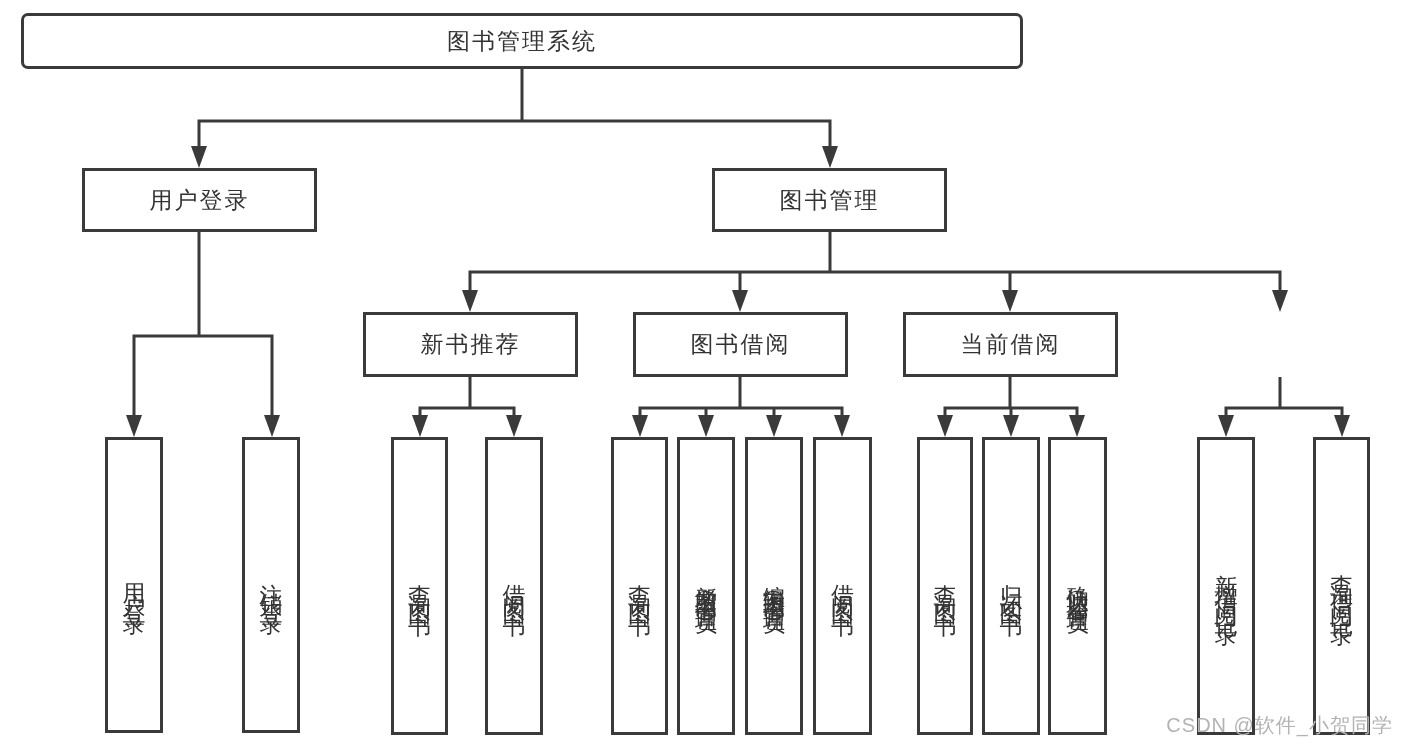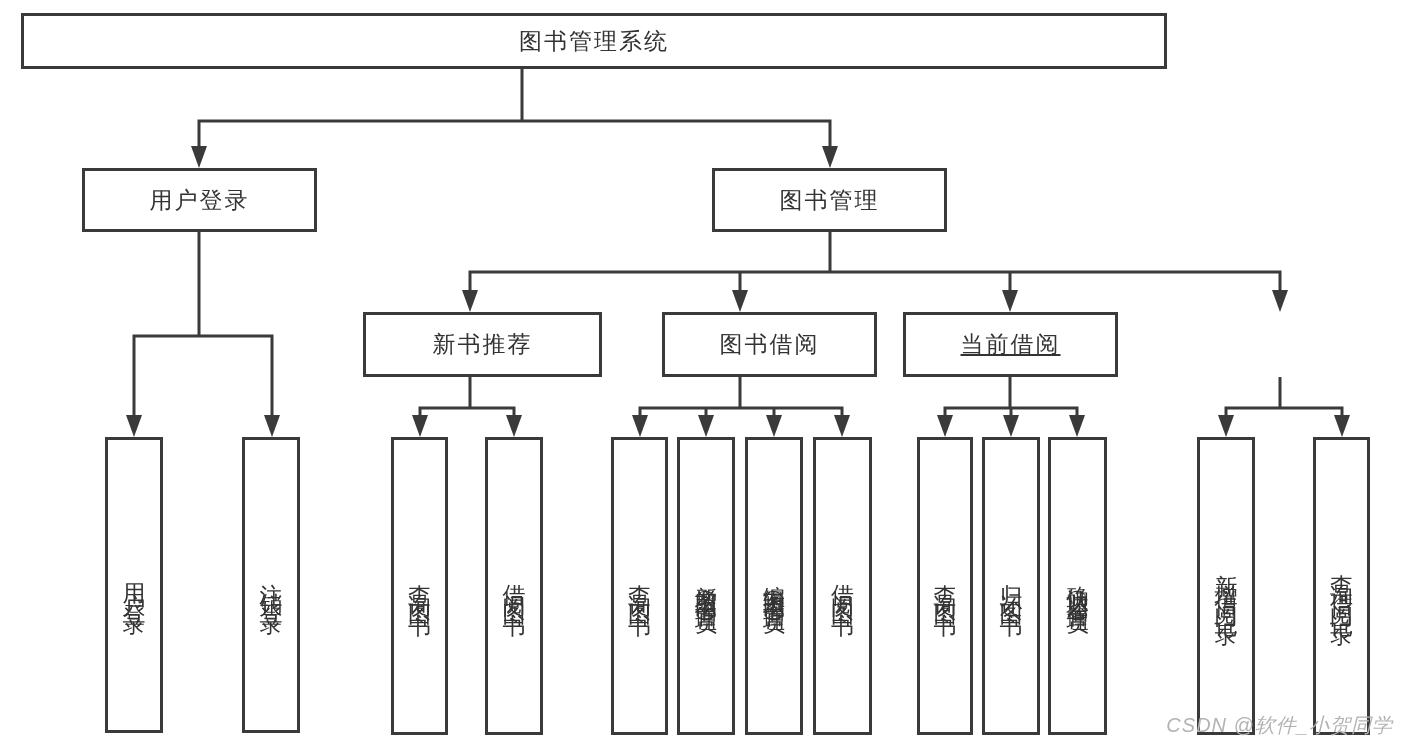--- a/index.html
+++ b/index.html
@@ -15,21 +15,21 @@
   }
   .leaf{z-index:2;}
   .leaf .vtext{
     writing-mode:vertical-rl;text-orientation:mixed;
     letter-spacing:10px;line-height:1;white-space:nowrap;
   }
   .leaf.long{font-size:22px;}
   .leaf.long .vtext{letter-spacing:4px;}
   .watermark{
     position:absolute;right:12px;bottom:8px;z-index:3;
-    color:#b3b3b3;font-size:20px;letter-spacing:1px;white-space:nowrap;font-style:italic;
+    color:#b3b3b3;font-size:20px;letter-spacing:1px;white-space:nowrap;
   }
 </style>
 </head>
 <body>
 
 <div class="stage">
 
   <svg class="connectors" viewBox="0 0 1405 747" xmlns="http://www.w3.org/2000/svg">
     <g stroke="#3a3a3a" stroke-width="3" fill="none">
       <path d="M522 68 L522 121 M197.5 121 L831.5 121 M199 121 L199 150 M830 121 L830 150"></path>
@@ -56,28 +56,28 @@
       <polygon points="766,415 782,415 774,437"></polygon>
       <polygon points="834,415 850,415 842,437"></polygon>
       <polygon points="937,415 953,415 945,437"></polygon>
       <polygon points="1003,415 1019,415 1011,437"></polygon>
       <polygon points="1069,415 1085,415 1077,437"></polygon>
       <polygon points="1218,415 1234,415 1226,437"></polygon>
       <polygon points="1334,415 1350,415 1342,437"></polygon>
     </g>
   </svg>
 
-  <div class="node" style="left:21px;top:13px;width:1146px;height:56px;">图书管理系统</div>
+  <div class="node" style="left:21px;top:13px;width:1002px;height:56px;border-radius:7px;">图书管理系统</div>
 
   <div class="node" style="left:82px;top:168px;width:235px;height:64px;">用户登录</div>
   <div class="node" style="left:712px;top:168px;width:235px;height:64px;text-align:right;">图书管理</div>
 
-  <div class="node" style="left:363px;top:312px;width:239px;height:65px;">新书推荐</div>
-  <div class="node" style="left:633px;top:312px;width:215px;height:65px;margin-left:29px;">图书借阅</div>
-  <div class="node" style="left:903px;top:312px;width:215px;height:65px;text-decoration:underline;">当前借阅</div>
+  <div class="node" style="left:363px;top:312px;width:215px;height:65px;">新书推荐</div>
+  <div class="node" style="left:633px;top:312px;width:215px;height:65px;">图书借阅</div>
+  <div class="node" style="left:903px;top:312px;width:215px;height:65px;">当前借阅</div>
 
   <div class="node leaf" style="left:105px;top:437px;width:58px;height:296px;">
     <span class="vtext">用户登录</span>
   </div>
   <div class="node leaf" style="left:242px;top:437px;width:58px;height:296px;">
     <span class="vtext">注销登录</span>
   </div>
 
   <div class="node leaf" style="left:391px;top:437px;width:57px;height:298px;">
     <span class="vtext">查询图书</span>

